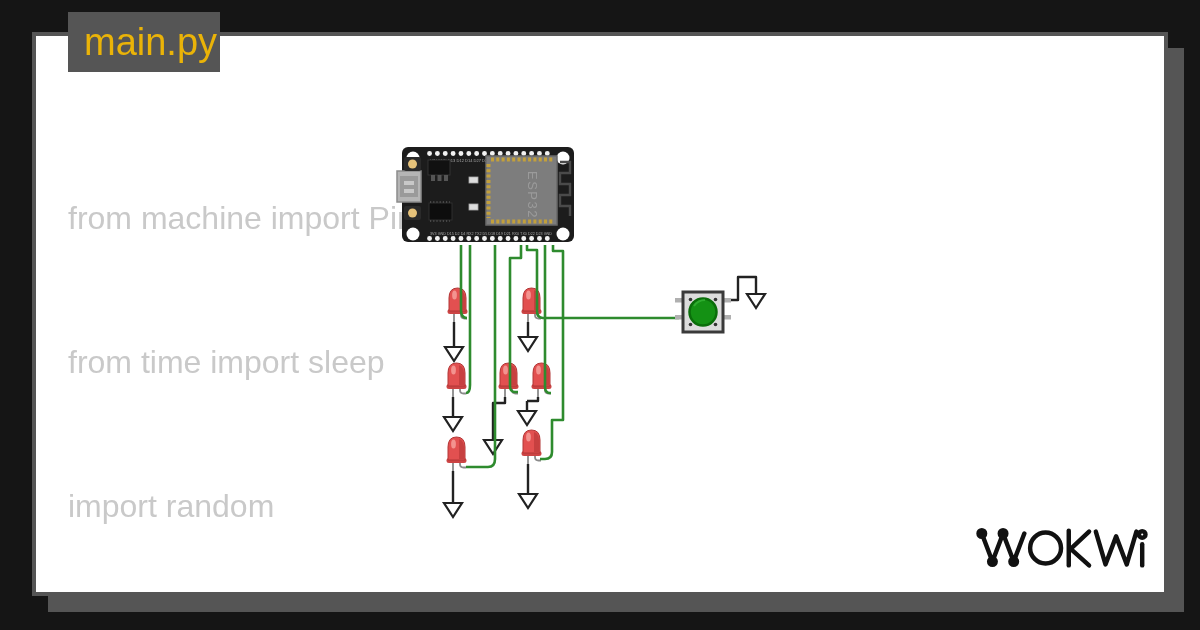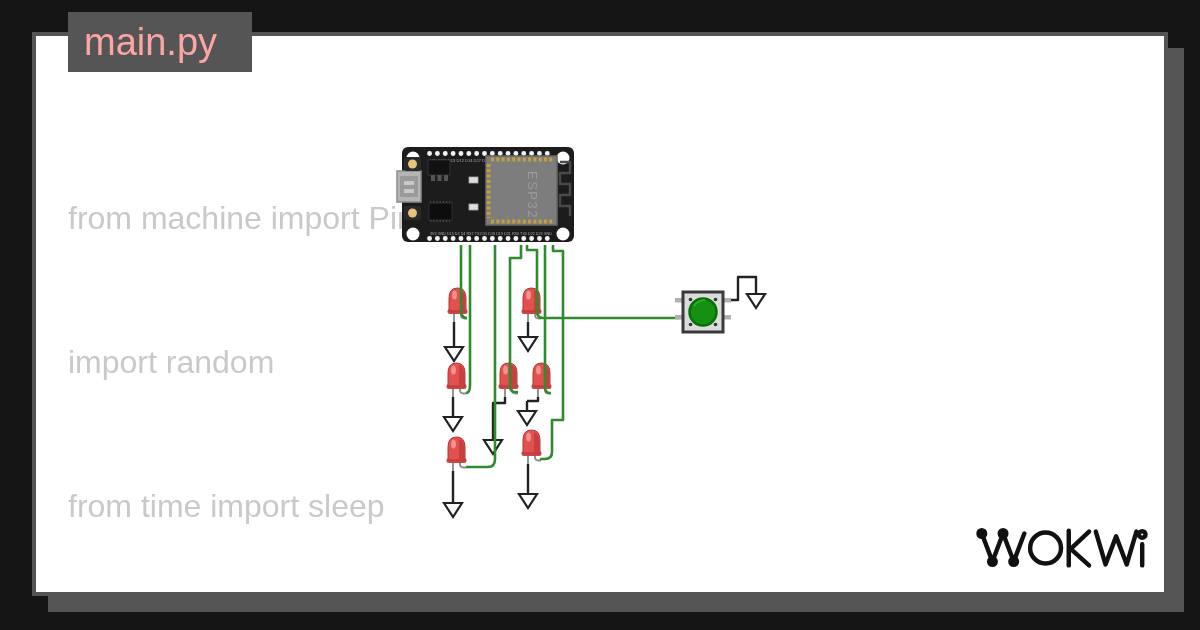--- a/index.html
+++ b/index.html
@@ -1,39 +1,39 @@
 <!DOCTYPE html>
 <html><head>
 <meta charset="utf-8">
 <style>
   html,body{margin:0;padding:0;width:1200px;height:630px;overflow:hidden;
     font-family:"Liberation Sans","DejaVu Sans",sans-serif;}
   .frame{position:absolute;inset:0;width:1200px;height:630px;background:#151515;}
   .card{position:absolute;left:32px;top:32px;width:1128px;height:556px;
     background:#ffffff;border:4px solid #555555;box-shadow:16px 16px 0 0 #555555;
     overflow:hidden;}
-  .tab{position:absolute;left:68px;top:12px;width:184px;height:60px;background:#555555;
-    color:#fca5a5;font-size:38px;line-height:60px;padding-left:16px;box-sizing:border-box;
+  .tab{position:absolute;left:68px;top:12px;width:152px;height:60px;background:#555555;
+    color:#eab308;font-size:38px;line-height:60px;padding-left:16px;box-sizing:border-box;
     z-index:5;}
   .code{position:absolute;left:32px;top:62px;color:#c9c9c9;font-size:32px;line-height:48px;
     white-space:pre;}
   .code-line{height:48px;}
   .circuit{position:absolute;left:390px;top:140px;width:390px;height:390px;z-index:3;}
   .logo{position:absolute;left:976px;top:522px;width:172px;height:52px;z-index:4;}
 </style>
 </head>
 <body>
 
 <div class="frame">
 
   <div class="card">
     <div class="code">
       <div class="code-line">from machine import Pin, PWM</div>
+      <div class="code-line">from time import sleep</div>
       <div class="code-line">import random</div>
-      <div class="code-line">from time import sleep</div>
       
       
       
       
       
       
       
       
     </div>
   </div>

